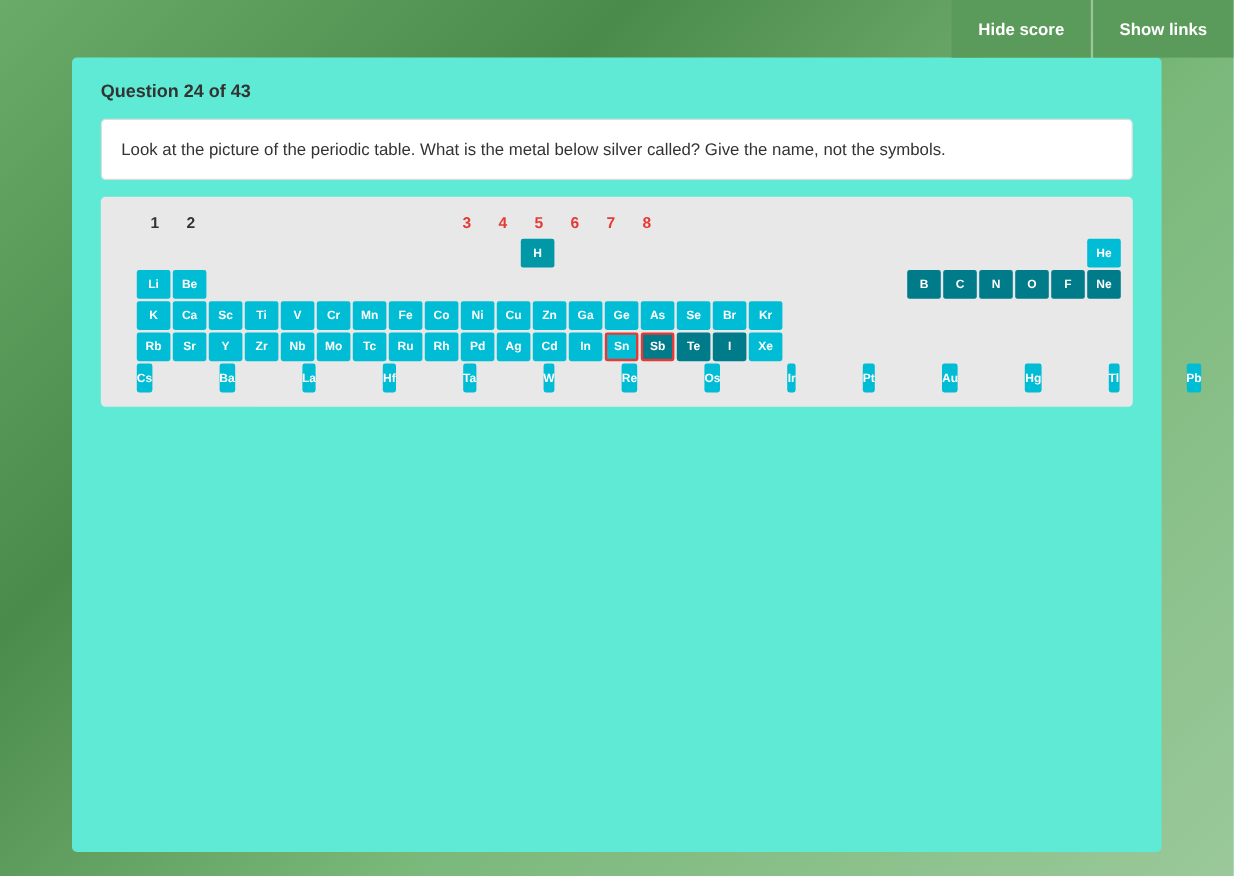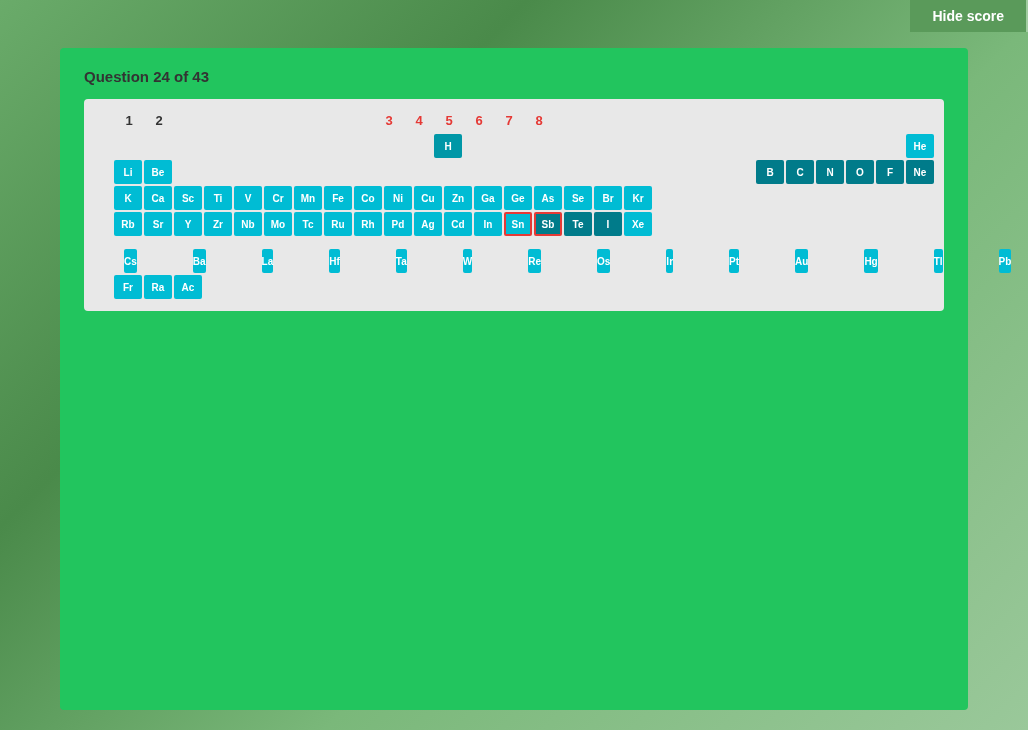--- a/index.html
+++ b/index.html
@@ -12,21 +12,21 @@
       position: relative;
     }
 
     
     .top-bar {
       position: absolute;
       top: 0;
       right: 0;
       display: flex;
       align-items: stretch;
-      height: 32px;
+      height: 48px;
       z-index: 10;
     }
     .top-btn {
       padding: 0 22px;
       color: white;
       font-size: 14px;
       font-weight: 600;
       cursor: pointer;
       display: flex;
       align-items: center;
@@ -38,21 +38,21 @@
     .btn-show { background: #5a9a5a; }
     .btn-divider { width: 1px; background: rgba(255,255,255,0.3); }
 
     
     .main-content {
       position: absolute;
       top: 48px;
       left: 60px;
       right: 60px;
       bottom: 20px;
-      background: #22c55e;
+      background: #5eead4;
       border-radius: 4px;
       padding: 20px 24px 16px 24px;
     }
 
     .question-label {
       font-size: 15px;
       font-weight: 700;
       color: #333;
       margin-bottom: 14px;
     }
@@ -133,31 +133,33 @@
       background: #0097a7;
     }
   </style>
 </head>
 <body>
 
 <div class="top-bar">
   <button class="top-btn btn-hide">Hide score</button>
   <div class="btn-divider"></div>
   <div class="btn-divider"></div>
+  <button class="top-btn btn-show">Show links</button>
 </div>
 
 <div class="score-badge">
   <span class="score-check">✓</span>
   <span>20</span>
   <span>87%</span>
 </div>
 
 <div class="main-content">
   <div class="question-label">Question 24 of 43</div>
 
+  <div class="question-text">Look at the picture of the periodic table. What is the metal below silver called? Give the name, not the symbols.</div>
 
 
   
   <div class="pt-container">
 
     <div style="display:flex; margin-left: 20px; margin-bottom: 6px; align-items: center;">
       <span style="font-size:13px;font-weight:bold;color:#333;width:30px;text-align:center;">1</span>
       <span style="font-size:13px;font-weight:bold;color:#333;width:30px;text-align:center;">2</span>
       <span style="width:200px;display:inline-block;"></span>
       <span style="font-size:13px;font-weight:bold;color:#e53935;width:30px;text-align:center;">3</span>
@@ -227,21 +229,21 @@
       <div style="width:2px;"></div>
       <div class="pt-cell">As</div>
       <div style="width:2px;"></div>
       <div class="pt-cell">Se</div>
       <div style="width:2px;"></div>
       <div class="pt-cell">Br</div>
       <div style="width:2px;"></div>
       <div class="pt-cell">Kr</div>
     </div>
 
-    <div style="display:flex; margin-bottom:13px; align-items:center; margin-left:20px;">
+    <div style="display:flex; margin-bottom:2px; align-items:center; margin-left:20px;">
       <div class="pt-cell">Rb</div>
       <div style="width:2px;"></div>
       <div class="pt-cell">Sr</div>
       <div style="width:2px;"></div>
       <div class="pt-cell">Y</div>
       <div style="width:2px;"></div>
       <div class="pt-cell">Zr</div>
       <div style="width:2px;"></div>
       <div class="pt-cell">Nb</div>
       <div style="width:2px;"></div>
@@ -265,21 +267,21 @@
       <div style="width:2px;"></div>
       <div class="pt-cell pt-cell-dark pt-cell-red-border">Sb</div>
       <div style="width:2px;"></div>
       <div class="pt-cell pt-cell-dark">Te</div>
       <div style="width:2px;"></div>
       <div class="pt-cell pt-cell-dark">I</div>
       <div style="width:2px;"></div>
       <div class="pt-cell">Xe</div>
     </div>
 
-    <div style="display:flex; margin-bottom:2px; align-items:center; margin-left:30px;gap:28px;">
+    <div style="display:flex; margin-bottom:2px; align-items:center; margin-left:20px;gap:28px;">
       <div class="pt-cell">Cs</div>
       <div style="width:2px;"></div>
       <div class="pt-cell">Ba</div>
       <div style="width:2px;"></div>
       <div class="pt-cell">La</div>
       <div style="width:2px;"></div>
       <div class="pt-cell">Hf</div>
       <div style="width:2px;"></div>
       <div class="pt-cell">Ta</div>
       <div style="width:2px;"></div>
@@ -303,22 +305,15 @@
       <div style="width:2px;"></div>
       <div class="pt-cell">Bi</div>
       <div style="width:2px;"></div>
       <div class="pt-cell pt-cell-dark">Po</div>
       <div style="width:2px;"></div>
       <div class="pt-cell pt-cell-dark">At</div>
       <div style="width:2px;"></div>
       <div class="pt-cell">Rn</div>
     </div>
 
-    <div style="display:flex; margin-bottom:2px; align-items:center; margin-left:20px;">
-      <div class="pt-cell">Fr</div>
-      <div style="width:2px;"></div>
-      <div class="pt-cell">Ra</div>
-      <div style="width:2px;"></div>
-      <div class="pt-cell">Ac</div>
-    </div>
 
   </div>
 </div>
 
 </body></html>

